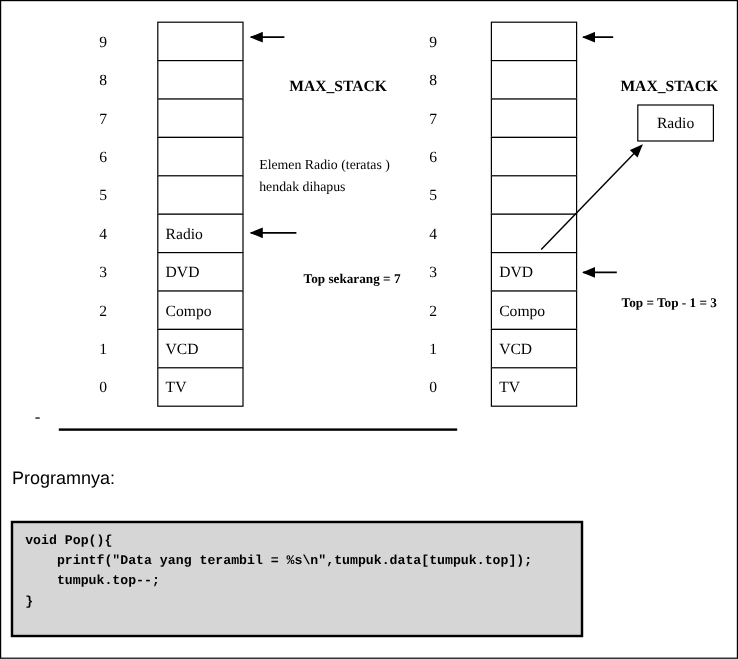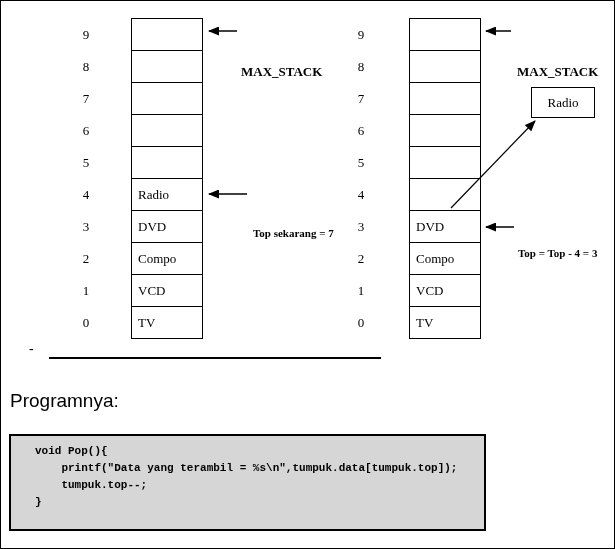--- a/index.html
+++ b/index.html
@@ -47,25 +47,25 @@
     position: absolute; left: 530px; top: 86px; width: 64px; height: 31px;
     border: 1px solid #000000; background: #ffffff;
     display: flex; align-items: center; justify-content: center;
     font-size: 13px;
   }
   #dash { position: absolute; left: 28px; top: 340px; font-size: 14px; }
   #underline { position: absolute; left: 48px; top: 356px; width: 332px; height: 2px; background: #000000; }
 
   #program-heading {
     position: absolute; left: 9px; top: 389px;
-    font-family: "Liberation Sans", sans-serif; font-size: 19px;
+    font-family: "Liberation Sans", sans-serif; font-size: 15px;
   }
   #code-box {
     position: absolute; left: 8px; top: 433px; width: 477px; height: 97px;
-    background: #d6d6d6; border: 2px solid #000000; padding: 7px 24px;
+    background: #d6d6d6; border: 2px solid #000000; padding: 7px 10px;
   }
   #code {
     font-family: "Liberation Mono", monospace;
     font-weight: bold; font-size: 11px; line-height: 1.55;
     white-space: pre;
   }
   .overlay { position: absolute; left: 0; top: 0; pointer-events: none; }
 </style>
 </head>
 <body>
@@ -153,22 +153,24 @@
       <div class="cell">VCD</div>
     </div>
     <div class="stack-row">
       <div class="idx">0</div>
       <div class="cell">TV</div>
     </div>
   </div>
 
   <div class="bold-label" id="max-stack-left">MAX_STACK</div>
   <div class="bold-label" id="max-stack-right">MAX_STACK</div>
+  <div id="note">Elemen Radio (teratas )
+hendak dihapus</div>
   <div class="bold-label small-bold" id="top-now">Top sekarang = 7</div>
-  <div class="bold-label small-bold" id="top-minus">Top = Top - 4 = 3</div>
+  <div class="bold-label small-bold" id="top-minus">Top = Top - 1 = 3</div>
 
   <div id="popped-box">Radio</div>
 
   <div id="dash">-</div>
   <div id="underline"></div>
 
   <div id="program-heading">Programnya:</div>
   <div id="code-box">
     <pre id="code">void Pop(){
     printf("Data yang terambil = %s\n",tumpuk.data[tumpuk.top]);

